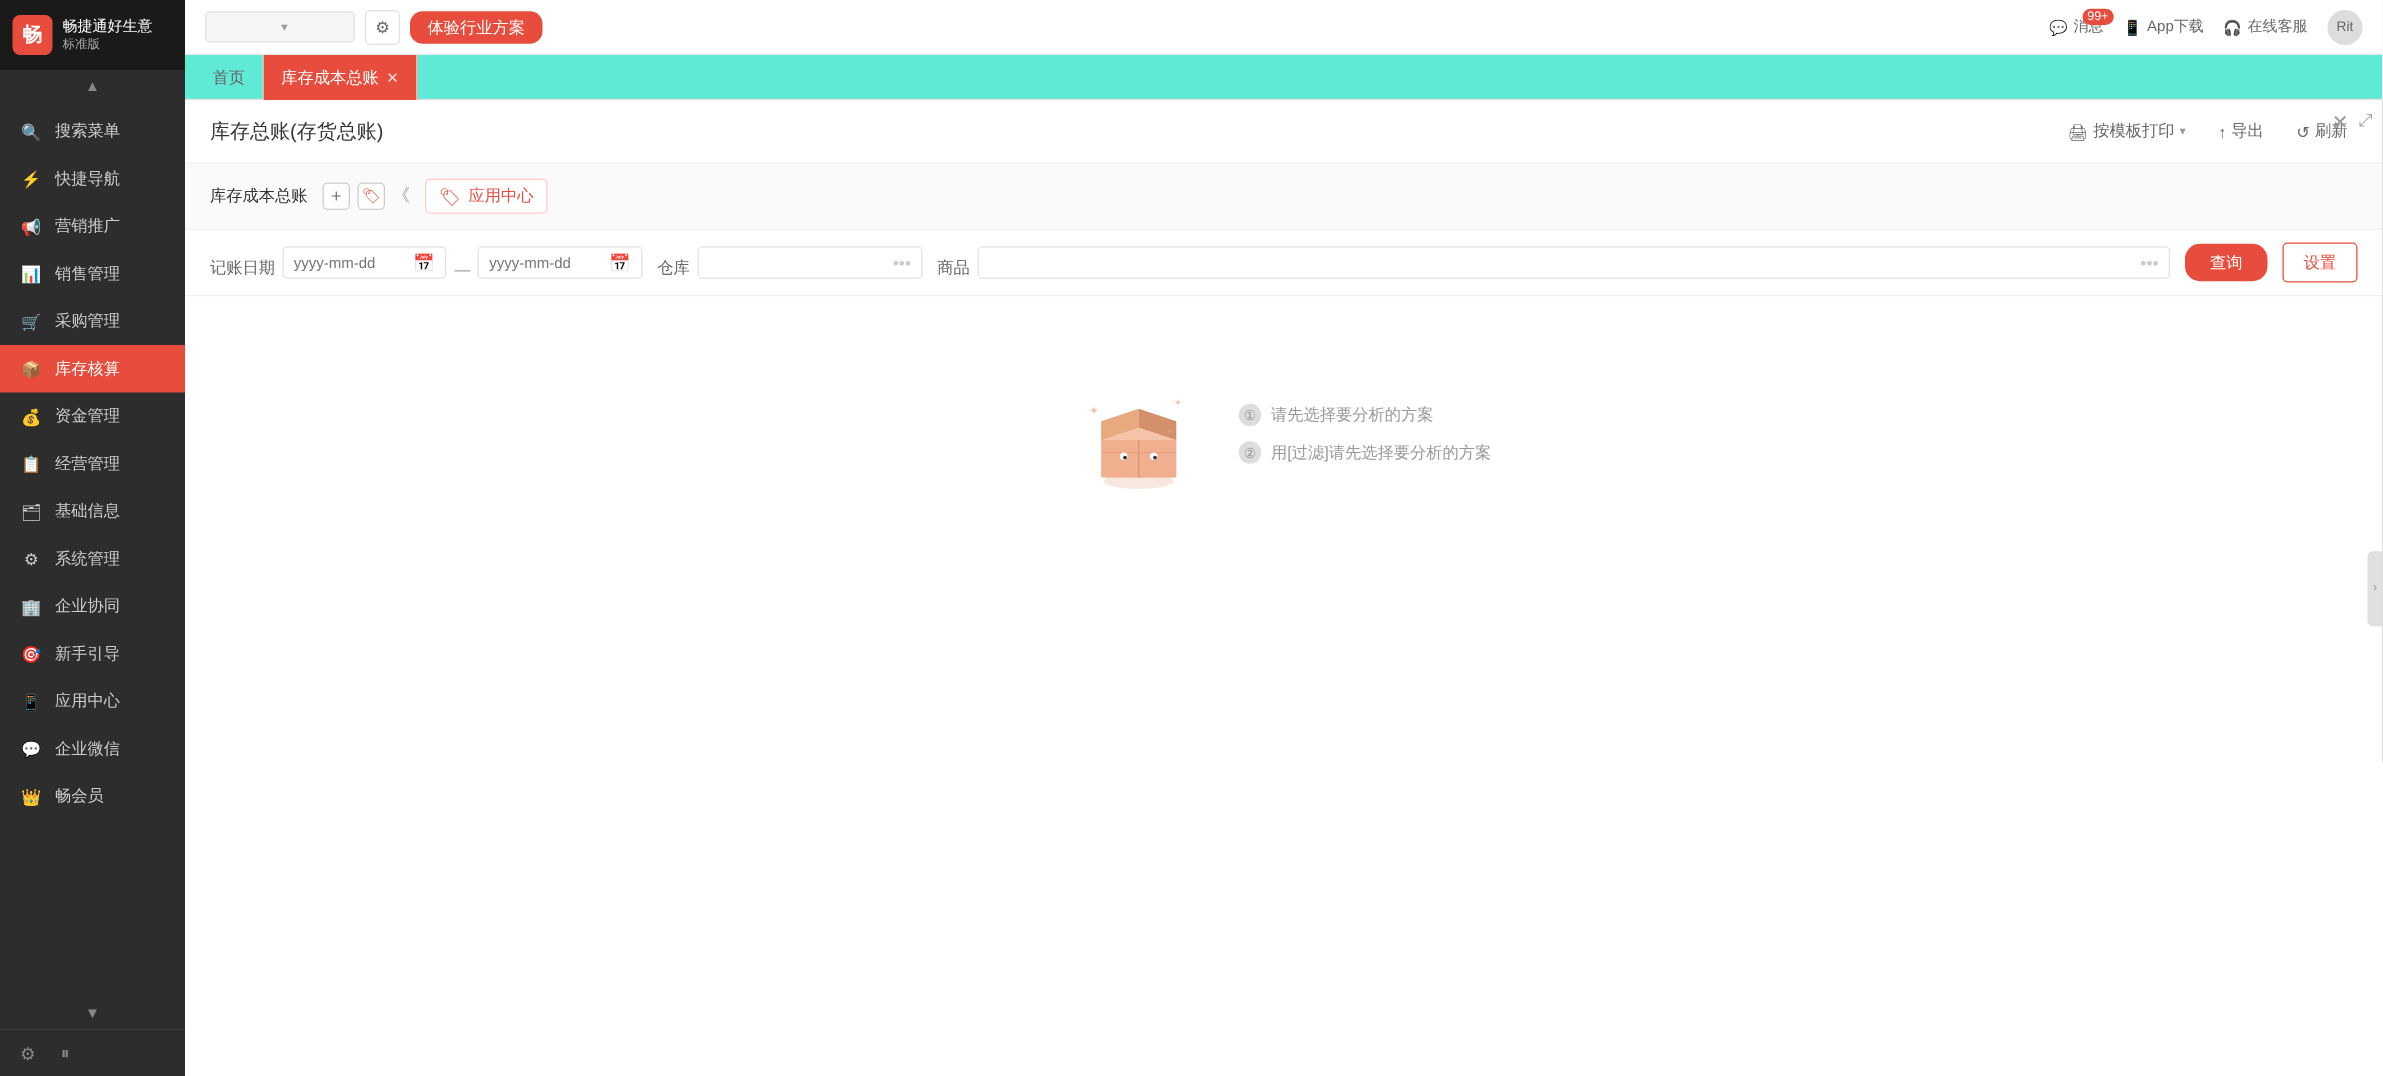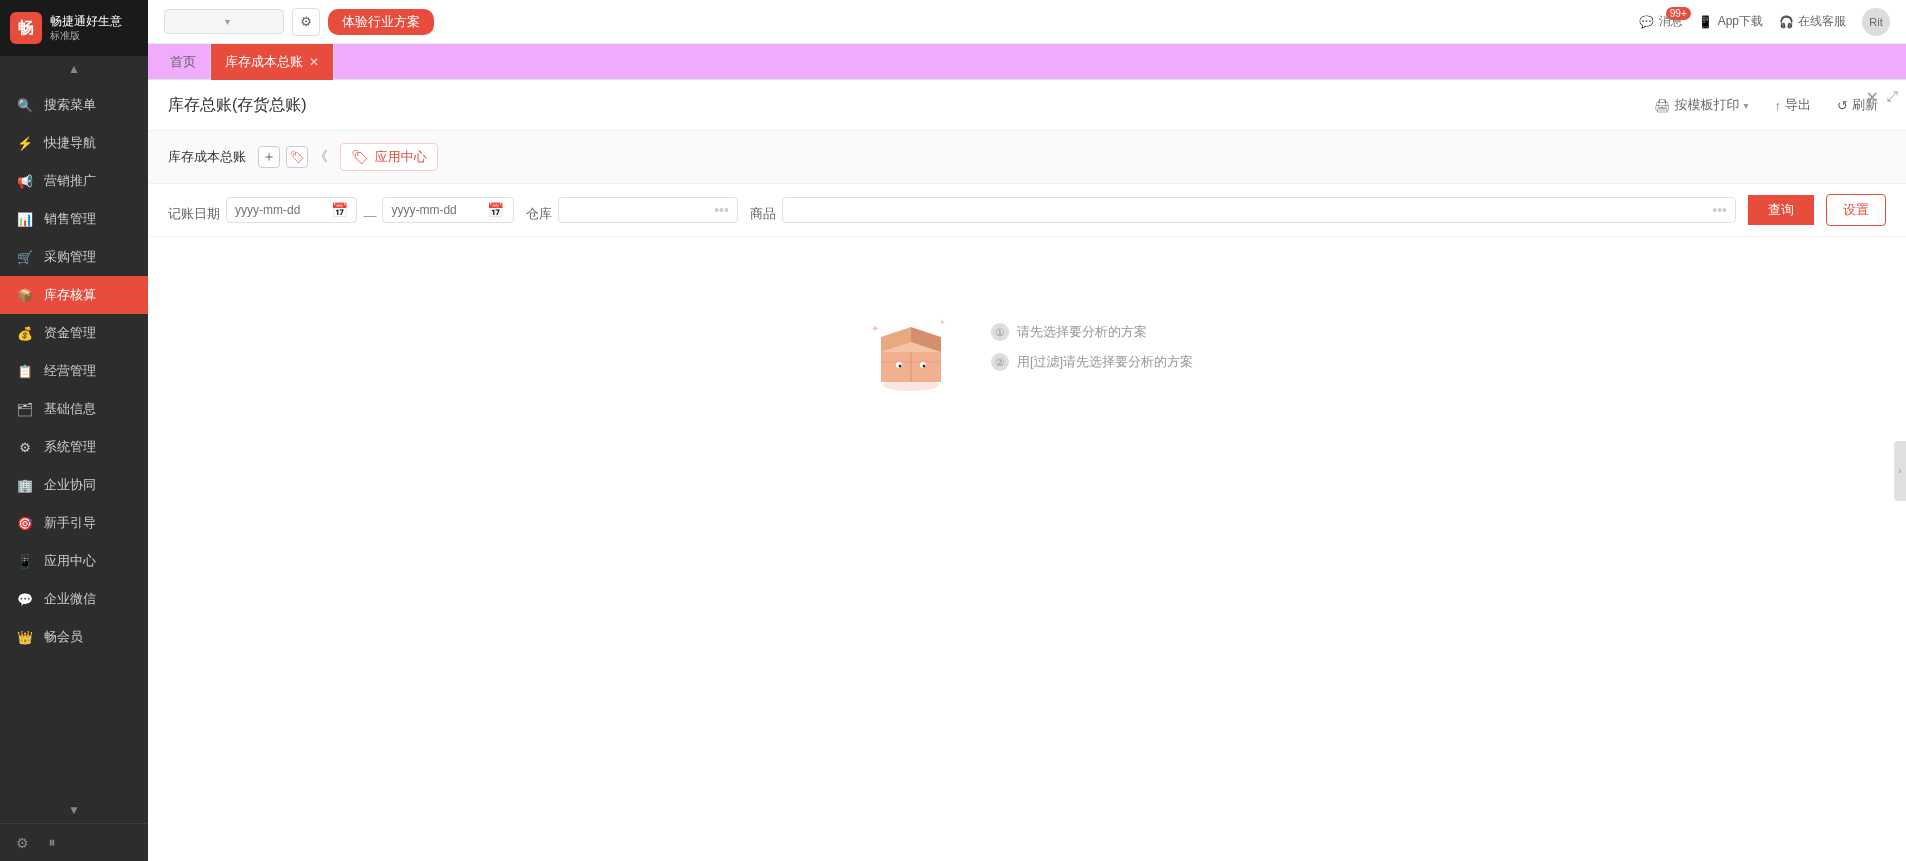--- a/index.html
+++ b/index.html
@@ -155,21 +155,21 @@
     .user-avatar {
       width: 28px; height: 28px;
       background: #ddd;
       border-radius: 50%;
       display: flex; align-items: center; justify-content: center;
       color: #666; font-size: 11px;
     }
 
     
     .tab-bar {
-      background: #f0abfc;
+      background: #5eead4;
       display: flex;
       align-items: center;
       height: 36px;
       border-bottom: 1px solid #e0e0e0;
       padding: 16px 8px;
       gap: 0;
     }
     .tab-item {
       display: flex;
       align-items: center;
@@ -334,21 +334,21 @@
       gap: 6px;
       background: white;
       flex: 1;
       min-width: 200px;
     }
 
     .search-btn {
       background: #e74c3c;
       color: white;
       border: none;
-      border-radius: 0;
+      border-radius: 12px;
       padding: 6px 20px;
       cursor: pointer;
       font-size: 13px;
     }
     .setup-btn {
       background: white;
       color: #e74c3c;
       border: 1px solid #e74c3c;
       border-radius: 4px;
       padding: 6px 16px;

